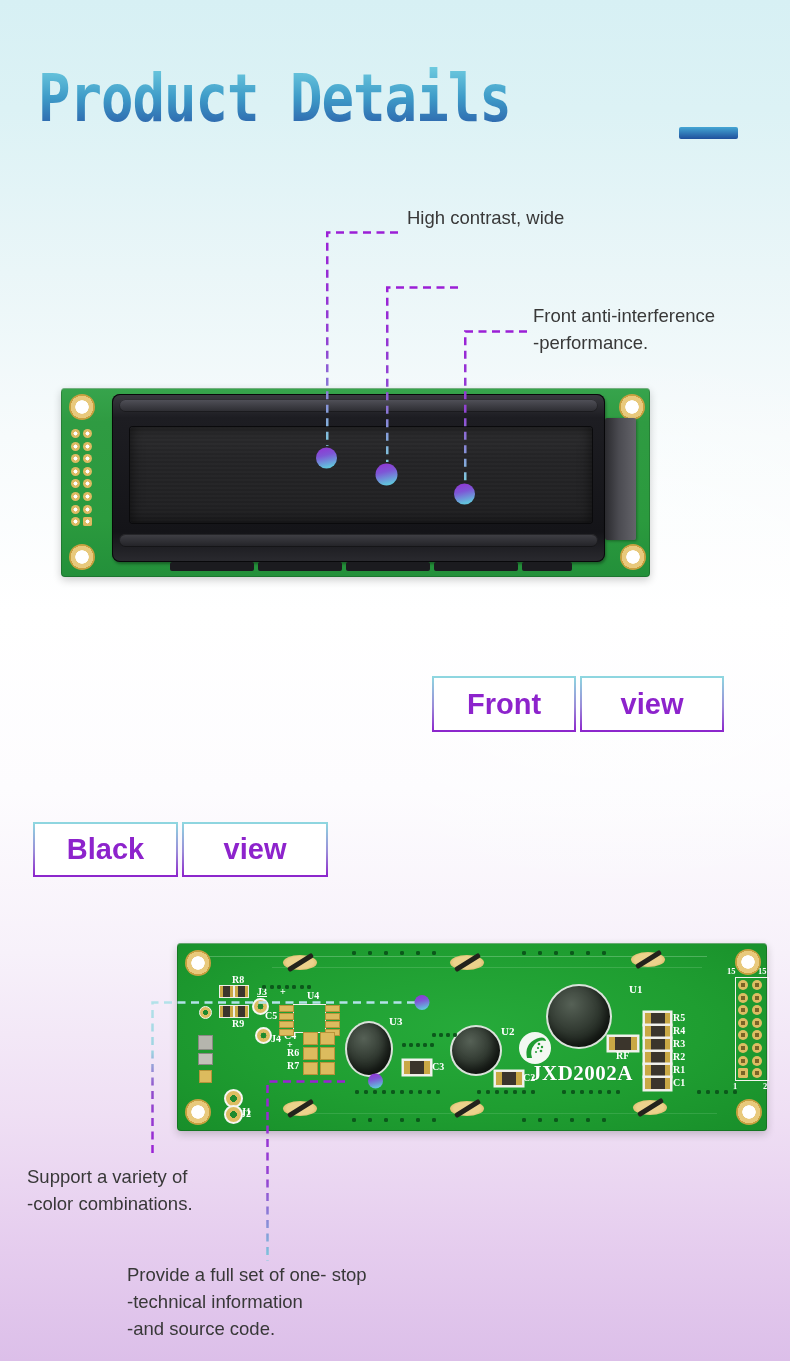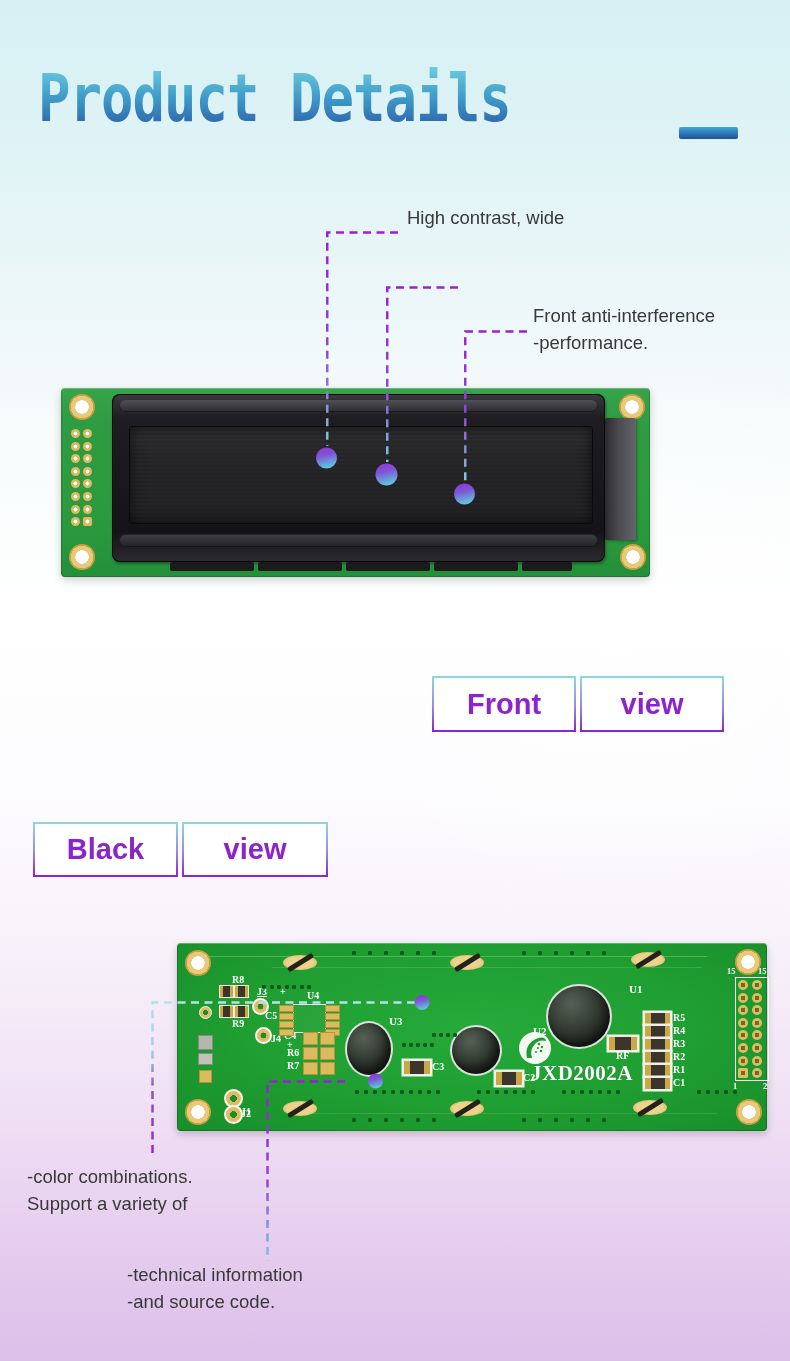--- a/index.html
+++ b/index.html
@@ -177,21 +177,21 @@
 
     <div class="jring" style="left:22px;top:63px;width:11px;height:11px;border-width:1px;"></div>
     <div class="goldpad" style="left:21px;top:92px;width:13px;height:13px;background:#b5b5ad;border-color:#8a8a84;"></div>
     <div class="goldpad" style="left:21px;top:110px;width:13px;height:10px;background:#c2c2ba;border-color:#8a8a84;"></div>
     <div class="goldpad" style="left:22px;top:127px;width:11px;height:11px;"></div>
 
     <div class="blob" style="left:168px;top:78px;width:44px;height:52px;"></div>
     <div class="blob" style="left:273px;top:82px;width:48px;height:47px;"></div>
     <div class="blob" style="left:369px;top:41px;width:62px;height:61px;"></div>
     <span class="pcb-label big" style="left:212px;top:73px;">U3</span>
-    <span class="pcb-label big" style="left:324px;top:83px;margin-left:32px;">U2</span>
+    <span class="pcb-label big" style="left:324px;top:83px;">U2</span>
     <span class="pcb-label big" style="left:452px;top:41px;">U1</span>
 
     <div class="res" style="left:226px;top:117px;width:26px;height:13px;box-shadow:0 0 0 1.5px #f2f2ee;"></div>
     <span class="pcb-label" style="left:255px;top:119px;">C3</span>
     <div class="res" style="left:318px;top:128px;width:26px;height:13px;box-shadow:0 0 0 1.5px #f2f2ee;"></div>
     <span class="pcb-label" style="left:346px;top:130px;">C2</span>
 
     <svg class="logo" width="34" height="34" viewBox="0 0 34 34">
       <circle cx="17" cy="17" r="16" fill="#f3f8f2"></circle>
       <path d="M9,27 Q6,13 19,7.5 Q27,4.5 28,10 Q21,8 16.5,13.5 Q11.5,19.5 14,27 Z" fill="#1f9c31"></path>
@@ -398,24 +398,25 @@
   </svg>
 
   <div class="callout" style="left:407px;top:204px;">
     <div>High contrast, wide</div>
   </div>
   <div class="callout" style="left:533px;top:302px;">
     <div>Front anti-interference</div>
     <div>-performance.</div>
   </div>
   <div class="callout" style="left:27px;top:1163px;">
+    <div>Support a variety of</div>
     <div>-color combinations.</div>
-    <div>Support a variety of</div>
   </div>
   <div class="callout" style="left:127px;top:1261px;">
+    <div>Provide a full set of one- stop</div>
     <div>-technical information</div>
     <div>-and source code.</div>
   </div>
 
   <div class="view-btns" style="left:432px;top:676px;border-radius:27px;">
     <div class="vbox" style="width:140px;height:52px;">Front</div>
     <div class="vbox" style="width:140px;height:52px;">view</div>
   </div>
   <div class="view-btns" style="left:33px;top:822px;">
     <div class="vbox" style="width:141px;height:51px;">Black</div>

